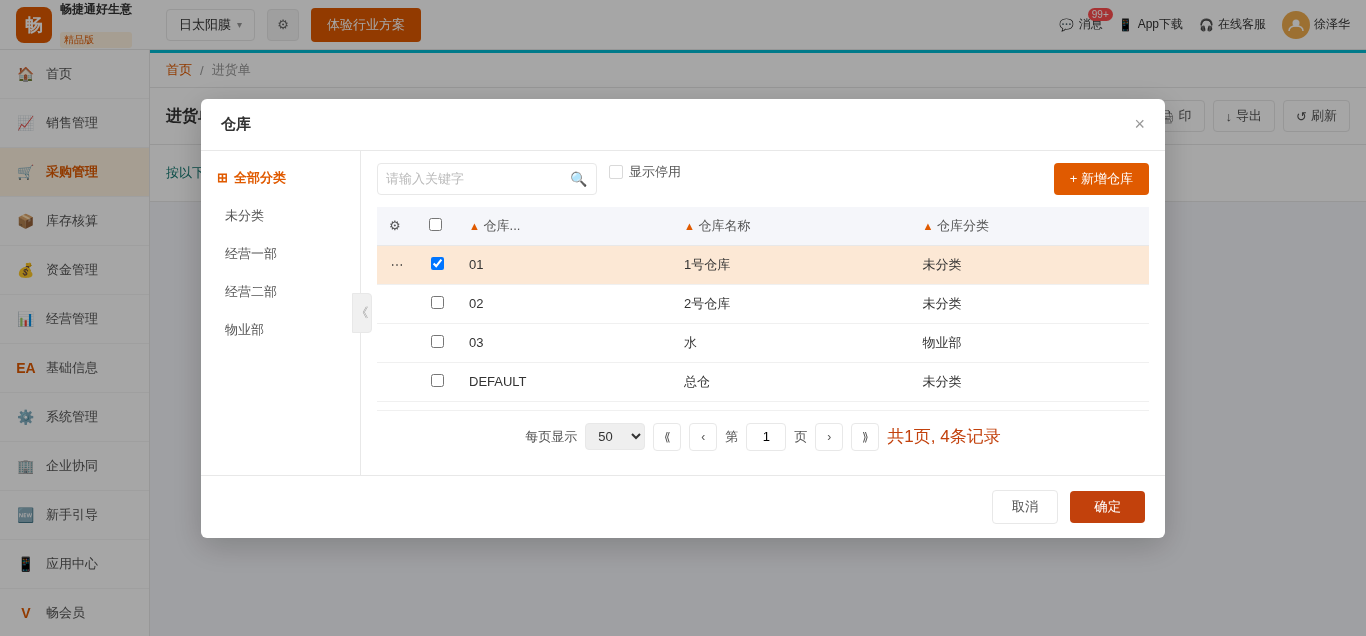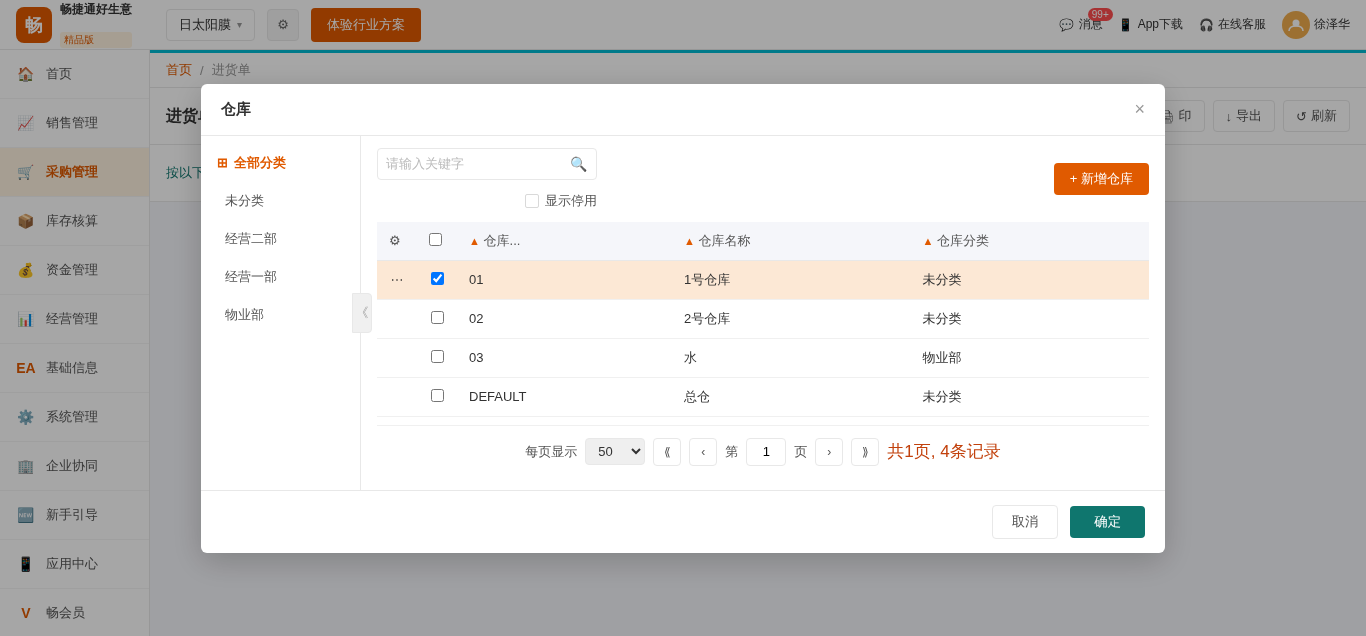--- a/index.html
+++ b/index.html
@@ -291,21 +291,21 @@
       padding: 14px 20px;
       border-top: 1px solid #e8e8e8;
       display: flex; align-items: center; justify-content: flex-end;
       gap: 12px;
     }
     .btn-cancel {
       padding: 7px 19px; border: 1px solid #e8e8e8;
       border-radius: 4px; background: #fff; cursor: pointer; color: #555;
     }
     .btn-confirm {
-      padding: 7px 24px; background: #0f766e; color: white;
+      padding: 7px 24px; background: #c2410c; color: white;
       border: none; border-radius: 4px; cursor: pointer;
     }
 
     
     .teal-bar {
       background: #00bcd4;
       height: 3px;
     }
     .filter-bar {
       background: #fff;
@@ -480,35 +480,35 @@
 
       <div class="cat-sidebar">
         <div class="cat-header">
           <span style="color:#e05a00;">⊞</span>
           <span>全部分类</span>
         </div>
         <div class="cat-item">
           <span>未分类</span>
         </div>
         <div class="cat-item">
+          <span>经营一部</span>
+        </div>
+        <div class="cat-item">
           <span>经营二部</span>
-        </div>
-        <div class="cat-item">
-          <span>经营一部</span>
         </div>
         <div class="cat-item">
           <span>物业部</span>
         </div>
         <div class="cat-collapse-btn">《</div>
       </div>
 
       <div class="table-area">
 
         <div class="table-toolbar">
-          <div style="display:flex;align-items:flex-end;gap:12px;flex-direction:column;">
+          <div style="display:flex;align-items:flex-start;gap:12px;">
             <div class="search-box">
               <input type="text" placeholder="请输入关键字" style="">
               <span class="search-icon">🔍</span>
             </div>
             <div class="show-disabled">
               <div class="checkbox-plain"></div>
               <span>显示停用</span>
             </div>
           </div>
           <button class="new-btn">+ 新增仓库</button>

